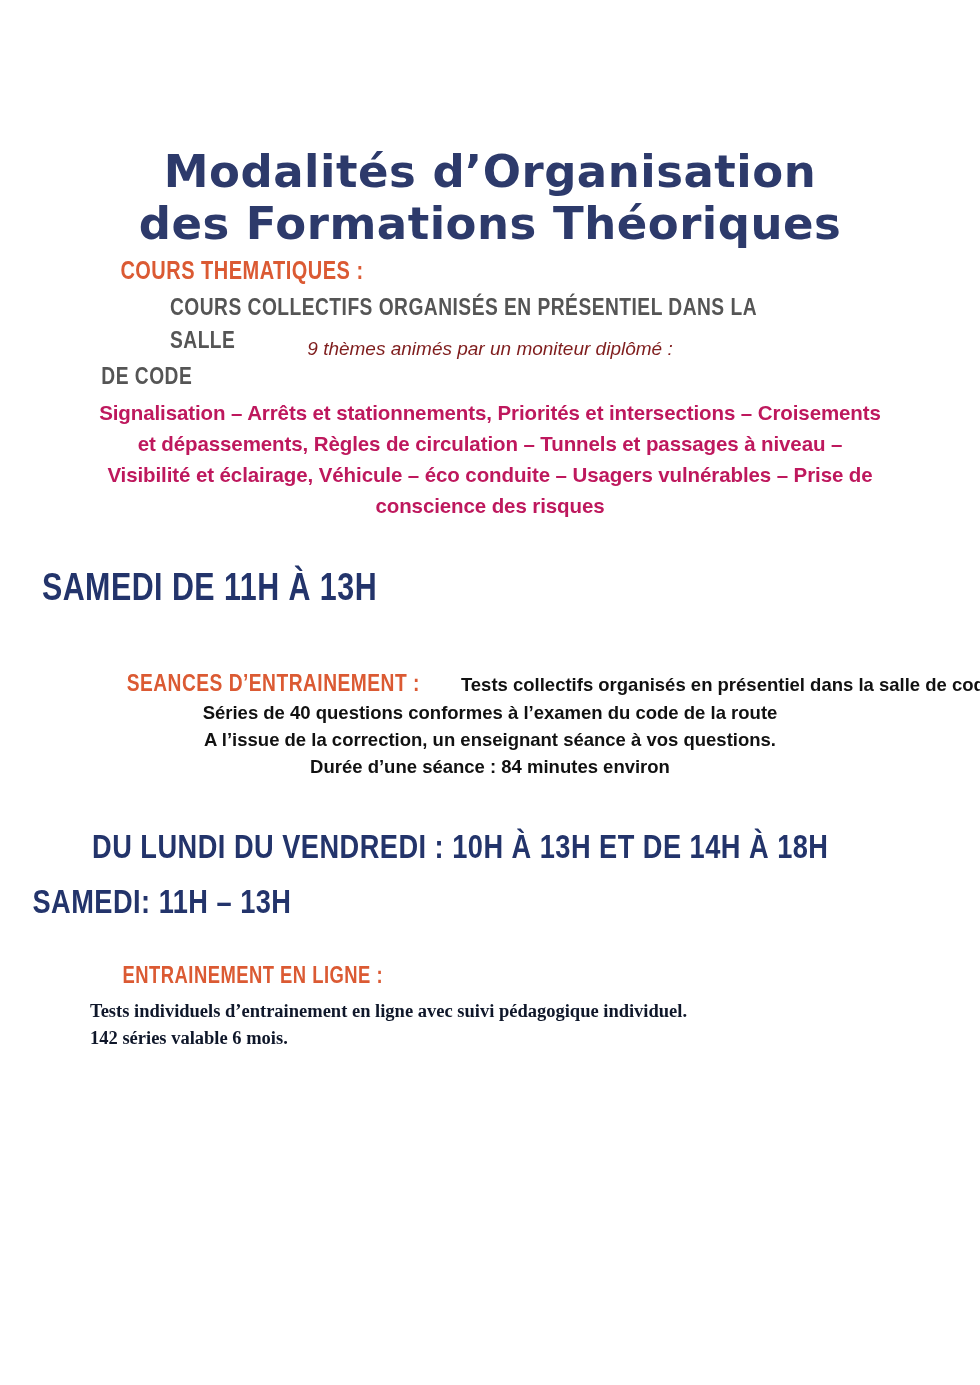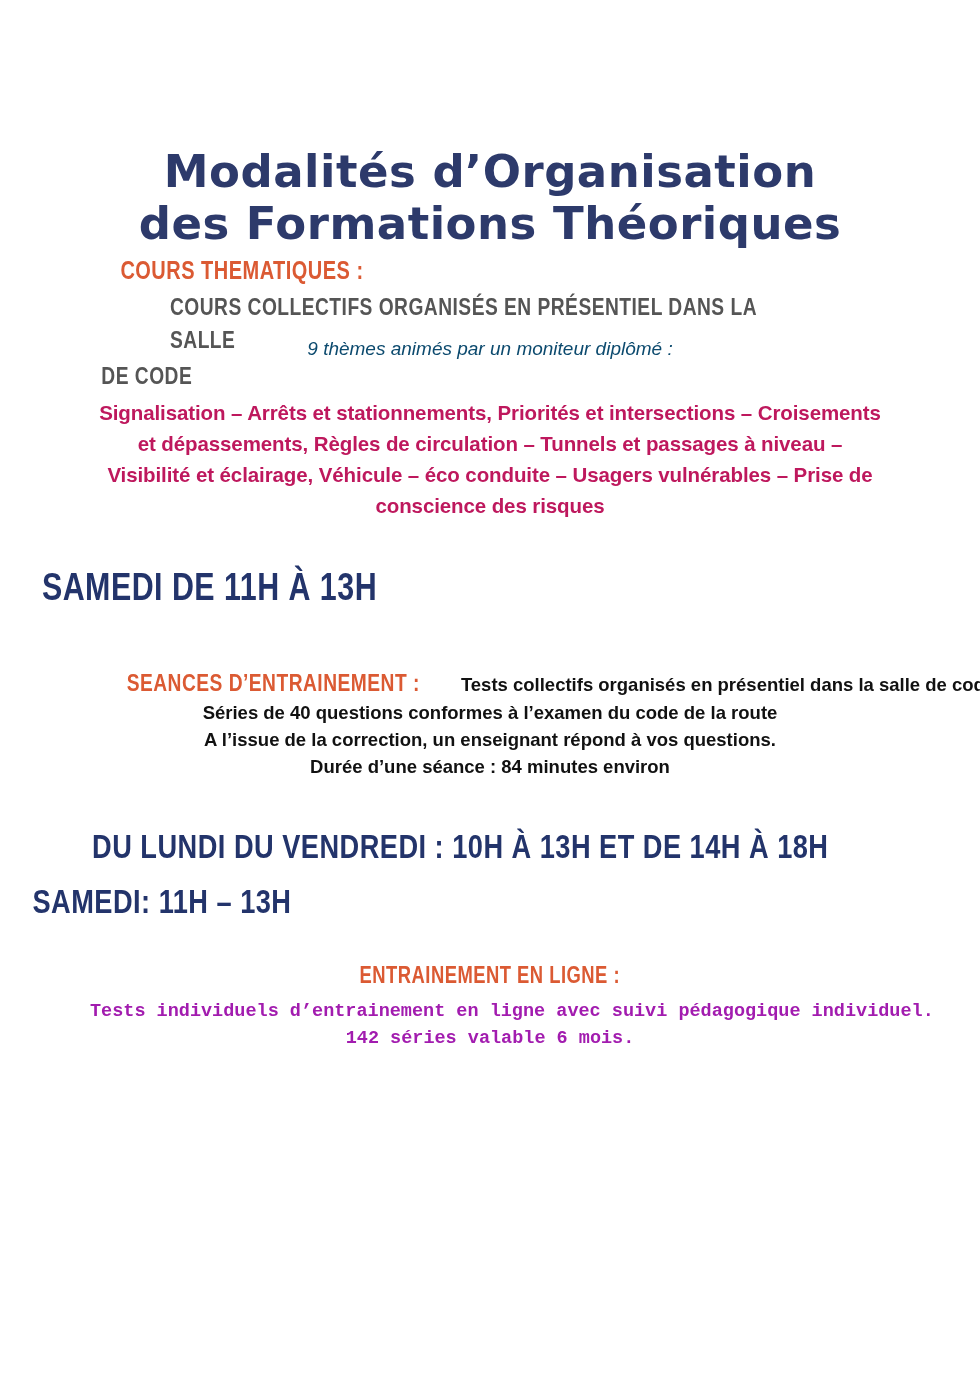--- a/index.html
+++ b/index.html
@@ -72,21 +72,21 @@
 
   
   .italic-line {
     position: absolute;
     left: 0;
     top: 334px;
     width: 980px;
     text-align: center;
     font-style: italic;
     font-size: 19px;
-    color: #0c4a6e;
+    color: #7f1d1d;
     font-family: "Liberation Sans", sans-serif;
   }
 
   
   .themes-para {
     position: absolute;
     left: 95px;
     top: 393px;
     width: 790px;
     text-align: center;
@@ -136,33 +136,33 @@
     display: block;
     white-space: nowrap;
   }
 
   
   .sec-enligne {
     position: absolute;
     left: 90px;
     top: 958px;
     width: 800px;
-    text-align: center;
+    text-align: left;
     line-height: 27px;
   }
   .sec-enligne .lbl {
     color: #db5a33;
     font-size: 23px;
   }
   .sec-enligne .body {
     display: block;
-    font-family: Liberation Mono, monospace;
+    font-family: Liberation Serif, serif;
     font-weight: 700;
     font-size: 18.5px;
-    color: #a21caf;
+    color: #0f172a;
     white-space: nowrap;
   }
   .gap-sm { display: block; height: 7px; }
 </style>
 </head>
 <body>
 
 <div class="page">
 
   <h1 class="doc-title">
@@ -184,21 +184,21 @@
   <div class="navy-big" id="samedi-code">
     <span class="cond">SAMEDI DE 11H À 13H</span>
   </div>
 
   <div class="sec-seances">
     <span class="line">
       <span class="cond lbl">SEANCES D’ENTRAINEMENT :</span>
       <span class="body">Tests collectifs organisés en présentiel dans la salle de code</span>
     </span>
     <span class="line body">Séries de 40 questions conformes à l’examen du code de la route</span>
-    <span class="line body">A l’issue de la correction, un enseignant répond à vos questions.</span>
+    <span class="line body">A l’issue de la correction, un enseignant séance à vos questions.</span>
     <span class="line body">Durée d’une séance : 84 minutes environ</span>
   </div>
 
   <div class="navy-big" id="horaires">
     <span class="cond">DU LUNDI DU VENDREDI : 10H À 13H ET DE 14H À 18H</span>
     <br>
     <span class="cond">SAMEDI: 11H – 13H</span>
   </div>
 
   <div class="sec-enligne">

